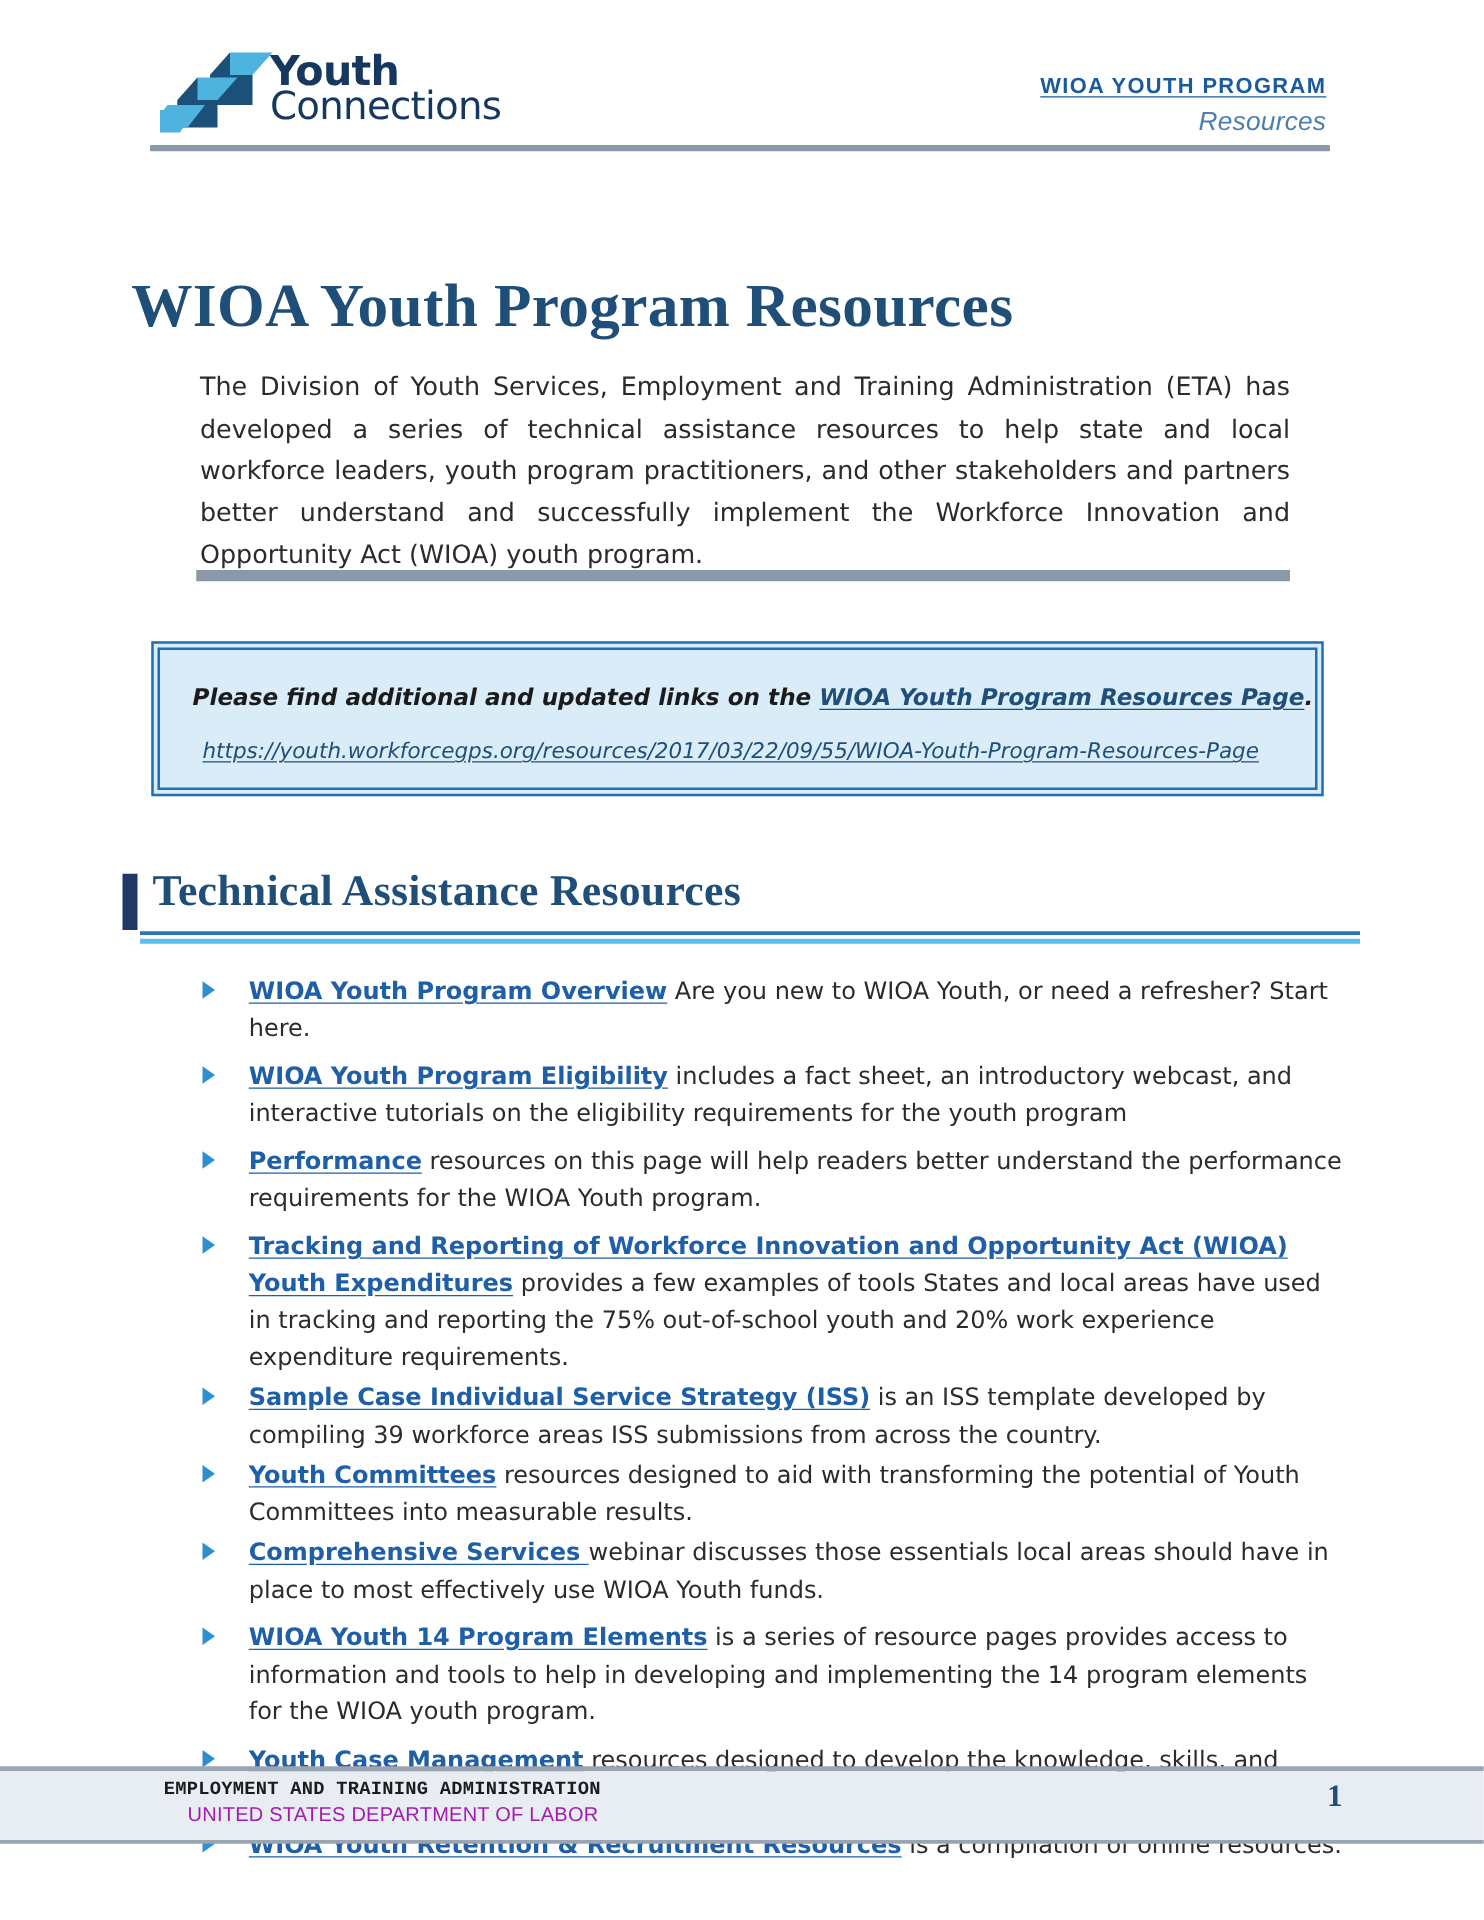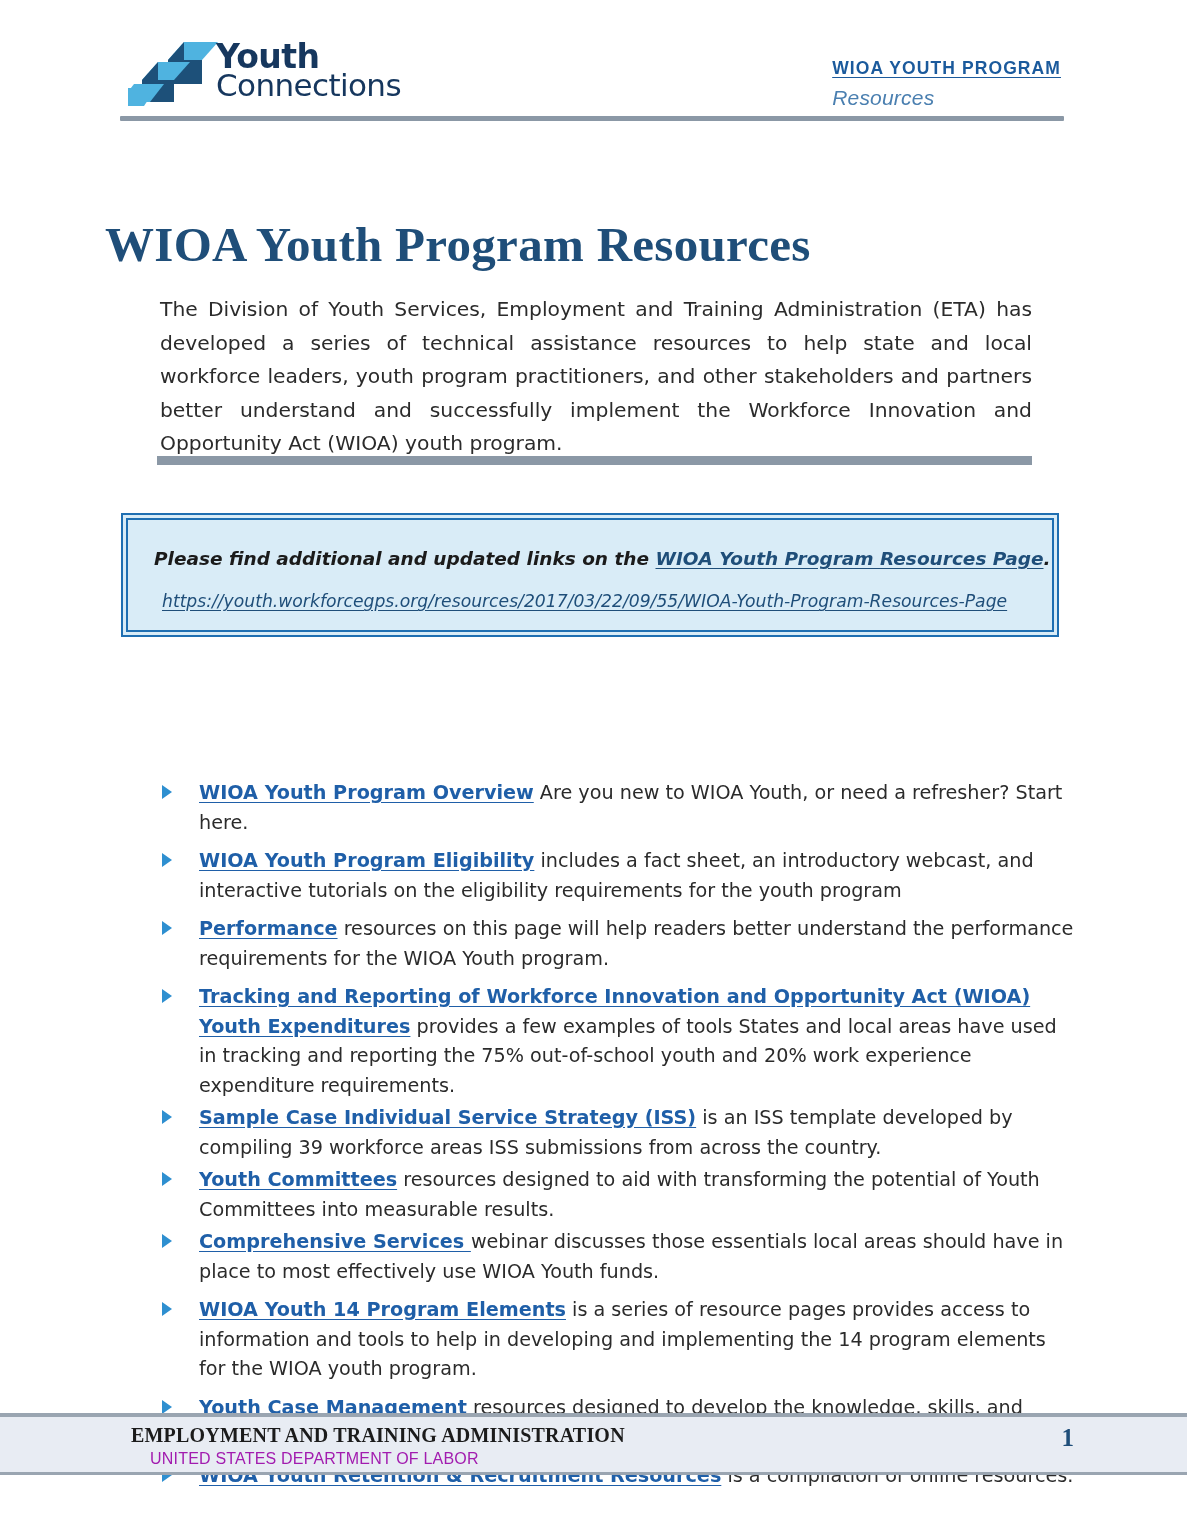--- a/index.html
+++ b/index.html
@@ -66,20 +66,21 @@
     color: #16375e;
     letter-spacing: -0.6px;
     display: block;
     margin-top: 1px;
   }
 
   .header-right {
     position: absolute;
     right: 126px;
     top: 36px;
+    text-align: right;
   }
   .header-title-top {
     font-family: "Liberation Sans", sans-serif;
     font-weight: bold;
     font-size: 17.5px;
     letter-spacing: 1.1px;
     color: #1b5a9c;
     text-decoration: underline;
     text-underline-offset: 3px;
     display: block;
@@ -295,23 +296,23 @@
     background: #9aa5b1;
   }
   .footer-text {
     position: absolute;
     left: 131px;
     top: 1422px;
     line-height: 1.32;
   }
   .footer-line1 {
     display: block;
-    font-family: Liberation Serif, serif;
-    font-weight: bold;
-    font-size: 20px;
+    font-family: Liberation Mono, monospace;
+    font-weight: bold;
+    font-size: 15px;
     letter-spacing: 0.2px;
     color: #1b1b1b;
   }
   .footer-line2 {
     display: block;
     font-family: "Liberation Sans", sans-serif;
     font-size: 16px;
     letter-spacing: 0.2px;
     color: #a21caf;
     margin-left: 19px;
@@ -369,20 +370,26 @@
 
   <div class="callout">
     <div class="callout-inner">
       <div class="callout-line1">
         <span>Please find additional and updated links on the </span><span class="cl-link">WIOA Youth Program Resources Page</span><span>.</span>
       </div>
       <div class="callout-line2">https://youth.workforcegps.org/resources/2017/03/22/09/55/WIOA-Youth-Program-Resources-Page</div>
     </div>
   </div>
 
+  <div class="section-head">
+    <div class="section-bar"></div>
+    <div class="section-title">Technical Assistance Resources</div>
+    <div class="section-rule-dark"></div>
+    <div class="section-rule-light"></div>
+  </div>
 
   <div class="res-list">
 
     <div class="res-item">
       <span class="bullet-icon"></span>
       <a class="res-link">WIOA Youth Program Overview</a><span> Are you new to WIOA Youth, or need a refresher? Start here.</span>
     </div>
 
     <div class="res-item">
       <span class="bullet-icon"></span>

